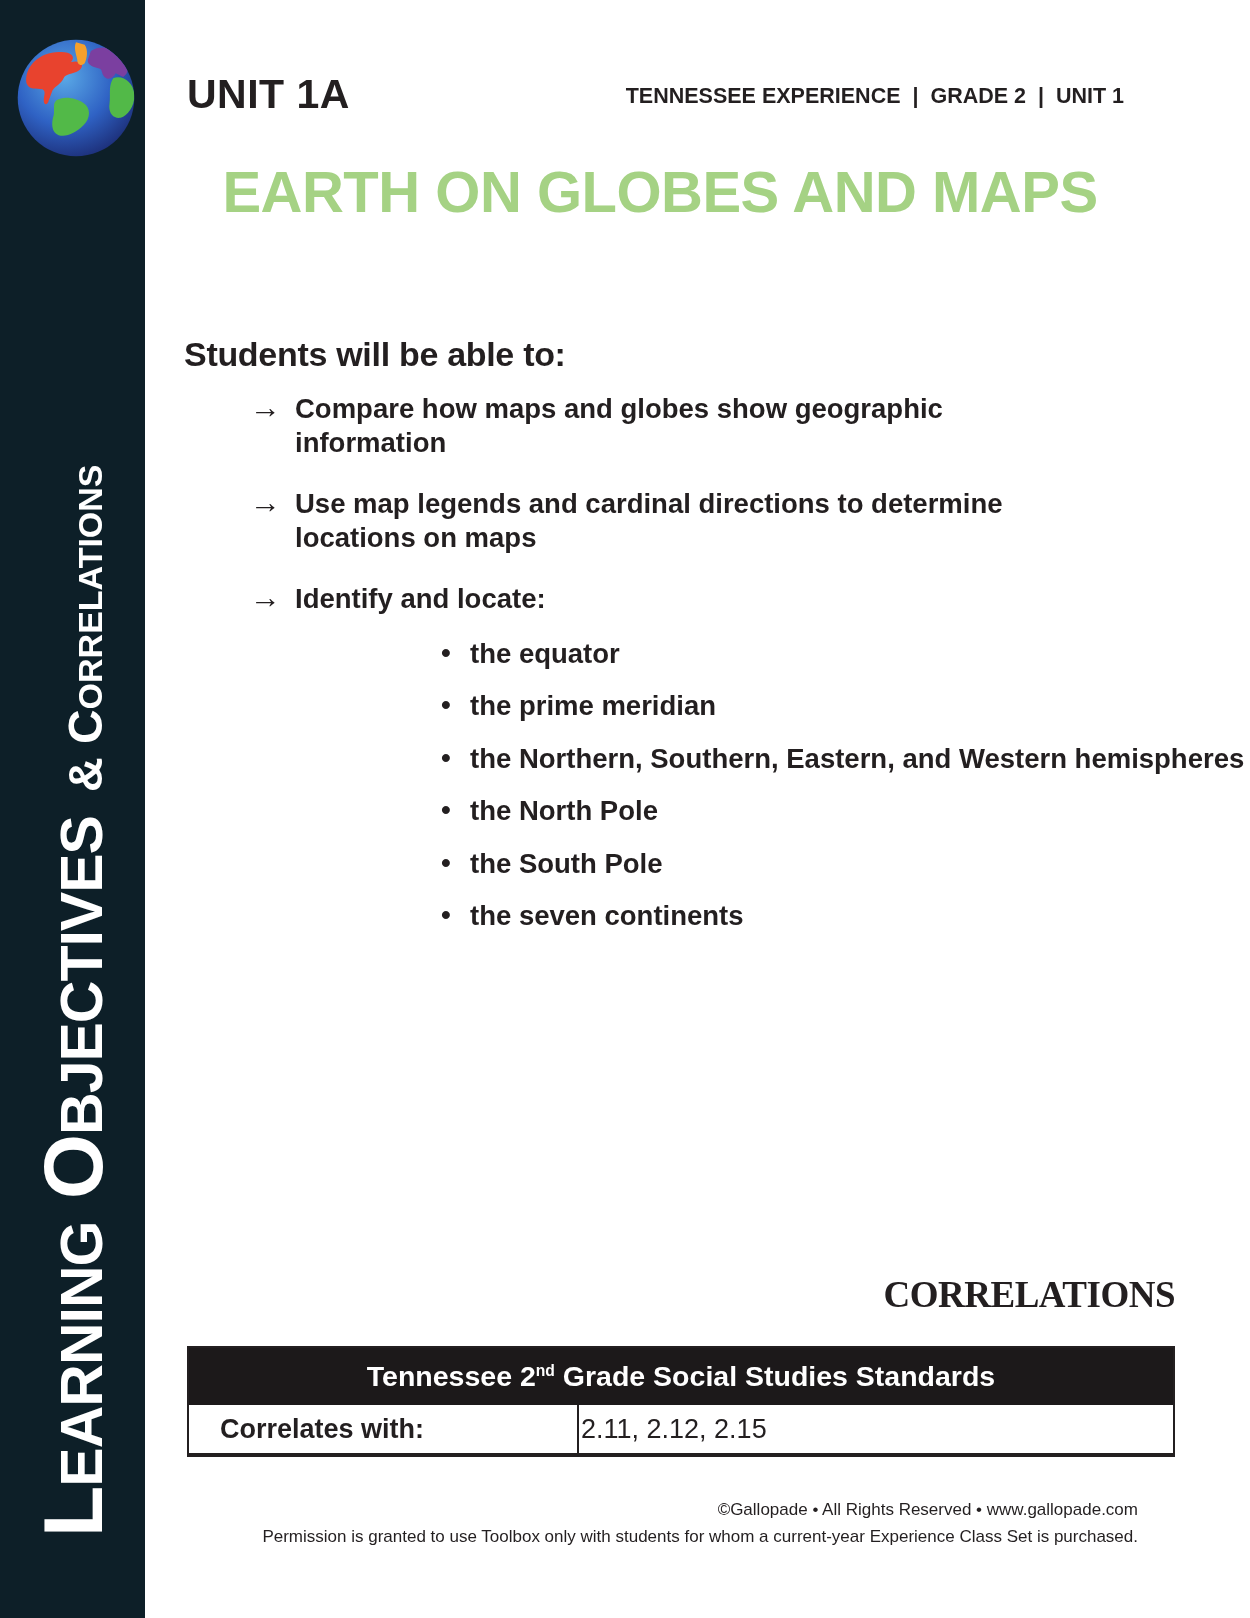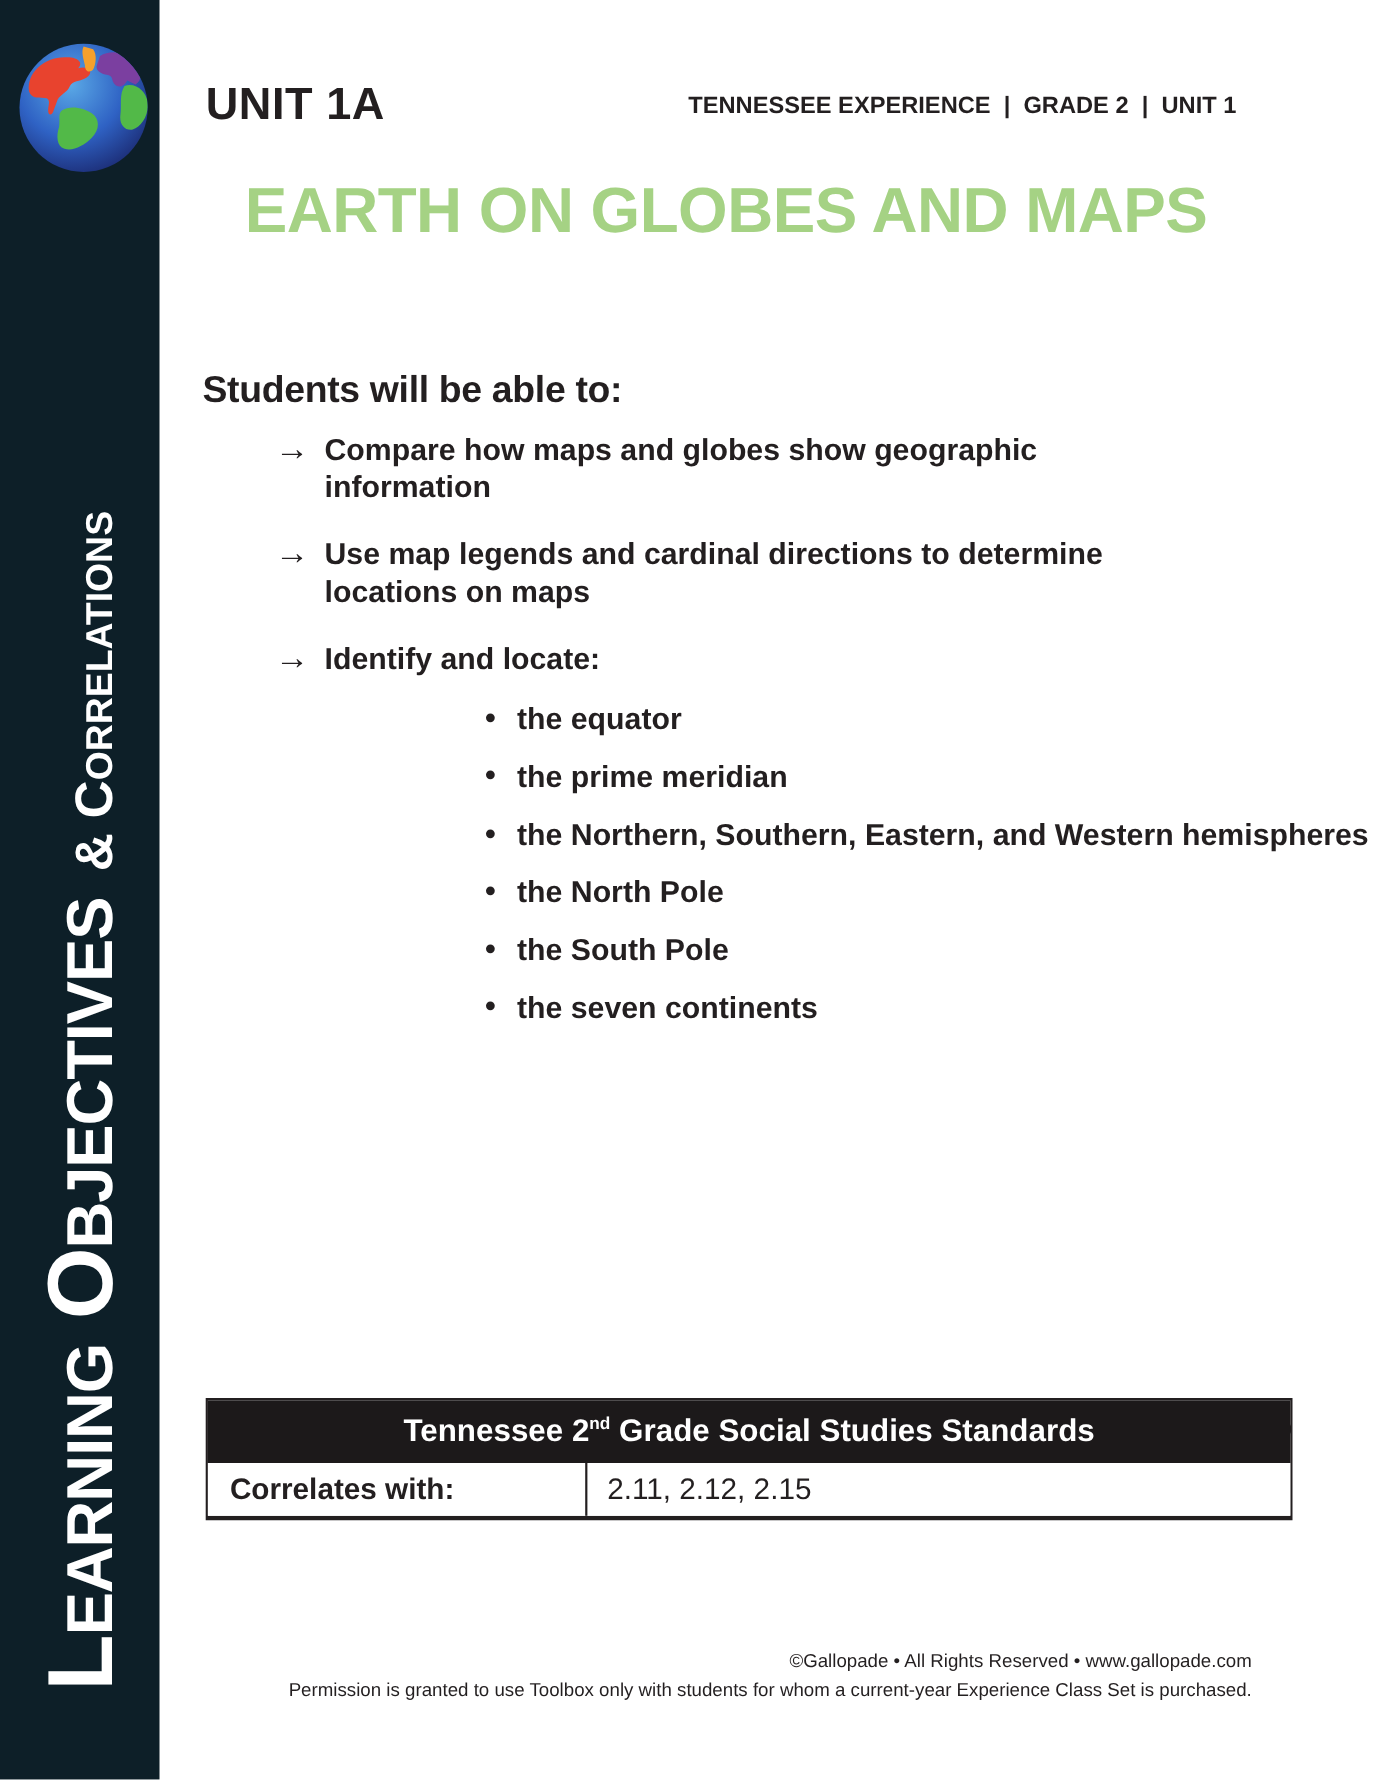--- a/index.html
+++ b/index.html
@@ -70,37 +70,37 @@
     font-size:27.5px; font-weight:700; line-height:1.22; white-space:nowrap;
   }
   .bullet-glyph { position:absolute; left:146px; top:-1px; font-size:28px; font-weight:900; }
 
   
   .correlations-heading {
     position:absolute; left:187px; top:1276px; width:988px; text-align:right;
     font-size:37px; font-weight:900; letter-spacing:-0.5px; line-height:1;font-family:Liberation Serif, serif;
   }
   .standards-table {
-    position:absolute; left:187px; top:1271px; width:988px;
+    position:absolute; left:187px; top:1346px; width:988px;
     border:2px solid #231f20; border-bottom-width:4px;
   }
   .table-header {
     background:#1c191a; color:#ffffff; height:57px;
     display:flex; align-items:center; justify-content:center;
     font-size:28.5px; font-weight:600; letter-spacing:0;
   }
   .table-header sup { font-size:0.55em; line-height:0; }
   .table-body { display:flex; height:48px; background:#ffffff; }
   .cell-label {
-    width:345px; border-right:2px solid #231f20;
-    display:flex; align-items:center; padding-left:20px;
+    width:390px; border-right:2px solid #231f20;
+    display:flex; align-items:center; padding-left:31px;
     font-size:27px; font-weight:600;
   }
   .cell-value {
-    flex:1; display:flex; align-items:center; padding-left:18px;
+    flex:1; display:flex; align-items:center; padding-left:2px;
     font-size:27px; font-weight:500;
   }
 
   
   .footer {
     position:absolute; right:112px; top:1496px; text-align:right;
     font-size:17px; font-weight:400; line-height:1.6;
   }
 </style>
 </head>

